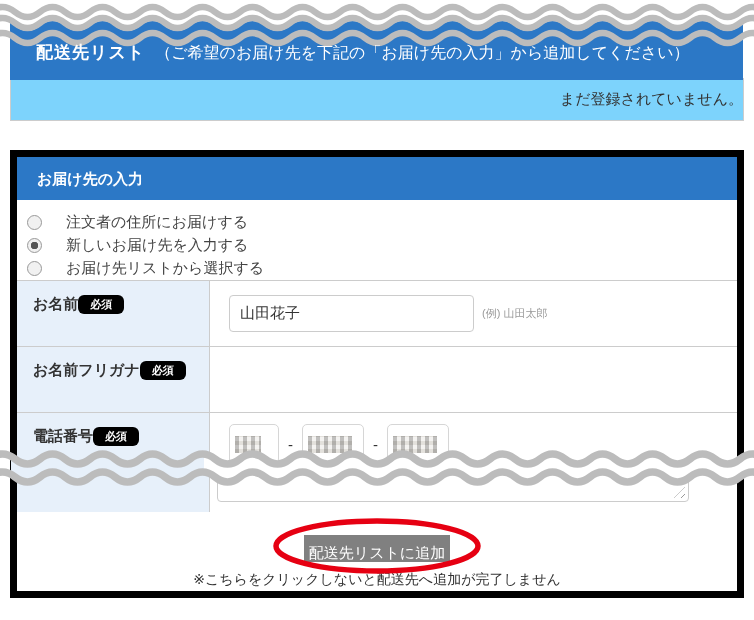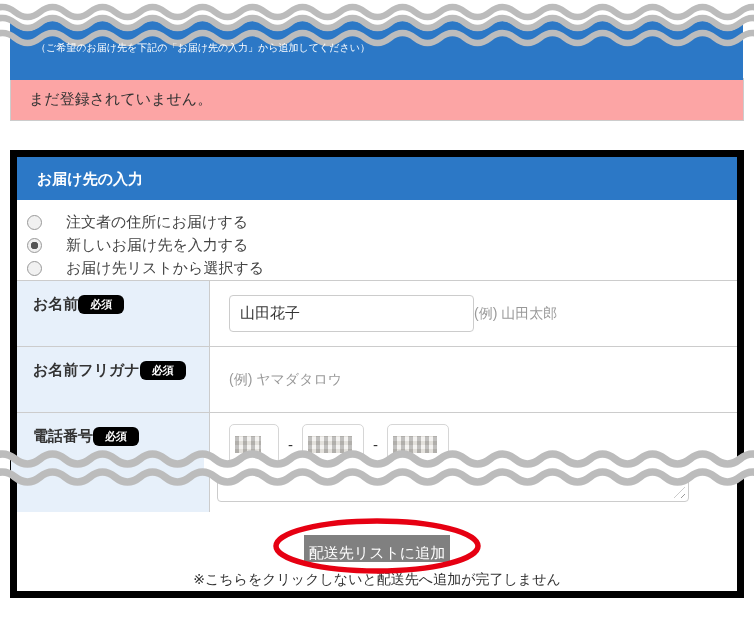--- a/index.html
+++ b/index.html
@@ -9,25 +9,25 @@
 
   
   .top-wave{position:absolute;left:0;top:0;z-index:4;}
   .mid-wave{position:absolute;left:0;top:445px;z-index:4;pointer-events:none;}
   .wstroke{fill:none;stroke:#bcbcbc;stroke-width:7.5px;}
   .top-wave .wstroke{stroke-width:6.5px;}
 
   .banner-text{position:absolute;left:36px;top:41px;z-index:5;display:flex;
                align-items:baseline;gap:10px;color:#fff;white-space:nowrap;}
   .banner-title{font-size:17px;font-weight:bold;letter-spacing:1px;}
-  .banner-note{font-size:10px;}
+  .banner-note{font-size:16px;}
 
   .empty-box{position:absolute;left:10px;top:78px;width:734px;height:43px;
-             border:1px solid #ccc;background:#fca5a5;display:flex;align-items:center;
-             padding-left:18px;font-size:15px;}
+             border:1px solid #ccc;background:#7dd3fc;display:flex;align-items:center;
+             padding-left:18px;font-size:15px;justify-content:flex-end;}
 
   .form-box{position:absolute;left:10px;top:150px;width:734px;height:448px;
             border:7px solid #000000;background:#fff;}
   .form-header{height:43px;background:#2c78c6;color:#fff;font-weight:bold;
                font-size:15px;line-height:43px;padding-left:20px;}
 
   .radio-area{height:80px;padding:13px 0 0 10px;}
   .radio-row{display:flex;align-items:center;margin-bottom:4px;font-size:15px;
              color:#444;gap:24px;}
   input[type=radio]{appearance:none;-webkit-appearance:none;width:15px;height:15px;
@@ -41,21 +41,21 @@
   .lcell{width:193px;background:#e7f0fa;border-right:1px solid #ccc;
          padding:14px 12px 0 16px;display:flex;
          align-items:flex-start;flex:none;}
   .flabel{font-size:15px;font-weight:bold;}
   .req{background:#000000;color:#fff;font-size:11px;line-height:1;
        padding:4px 12px;border-radius:6px;font-weight:bold;}
   .ccell{flex:1;display:flex;align-items:center;padding-left:19px;position:relative;}
   .r3 .ccell{align-items:flex-start;}
   .txt-input{width:245px;height:37px;border:1px solid #ccc;border-radius:4px;
              font-size:15px;color:#333;padding:0 10px;font-family:inherit;outline:none;}
-  .hint{color:#999;font-size:14px;margin-left:0;}
+  .hint{color:#999;font-size:11px;margin-left:8px;}
 
   .phone-line{display:flex;align-items:center;gap:9px;margin-top:11px;}
   .ph{height:40px;border:1px solid #d6d6d6;border-radius:5px;background:#fff;
       display:flex;align-items:center;padding-left:5px;}
   .ph1{width:50px;}.ph2{width:62px;}.ph3{width:62px;}
   .mosaic{height:17px;
      background:repeating-linear-gradient(90deg,rgba(150,150,150,.5) 0 4px,rgba(255,255,255,.45) 4px 8px),
                 repeating-linear-gradient(0deg,#ccc8c0 0 4px,#ebe9e6 4px 8px);}
   .m1{width:26px;}.m2{width:44px;}.m3{width:44px;}
   .dash{color:#333;font-size:15px;}
@@ -83,20 +83,21 @@
         <rect x="10" y="0" width="733" height="80"></rect>
       </clipPath>
     </defs>
   <path fill="#2c78c6" clip-path="url(#clipBand)" d="M-10 26 Q2.5 16 15 26 Q27.5 36 40 26 Q52.5 16 65 26 Q77.5 36 90 26 Q102.5 16 115 26 Q127.5 36 140 26 Q152.5 16 165 26 Q177.5 36 190 26 Q202.5 16 215 26 Q227.5 36 240 26 Q252.5 16 265 26 Q277.5 36 290 26 Q302.5 16 315 26 Q327.5 36 340 26 Q352.5 16 365 26 Q377.5 36 390 26 Q402.5 16 415 26 Q427.5 36 440 26 Q452.5 16 465 26 Q477.5 36 490 26 Q502.5 16 515 26 Q527.5 36 540 26 Q552.5 16 565 26 Q577.5 36 590 26 Q602.5 16 615 26 Q627.5 36 640 26 Q652.5 16 665 26 Q677.5 36 690 26 Q702.5 16 715 26 Q727.5 36 740 26 Q752.5 16 765 26 Q777.5 36 790 26 L790 80 L-10 80 Z"></path>
   <path class="wstroke" d="M-10 12 Q2.5 2 15 12 Q27.5 22 40 12 Q52.5 2 65 12 Q77.5 22 90 12 Q102.5 2 115 12 Q127.5 22 140 12 Q152.5 2 165 12 Q177.5 22 190 12 Q202.5 2 215 12 Q227.5 22 240 12 Q252.5 2 265 12 Q277.5 22 290 12 Q302.5 2 315 12 Q327.5 22 340 12 Q352.5 2 365 12 Q377.5 22 390 12 Q402.5 2 415 12 Q427.5 22 440 12 Q452.5 2 465 12 Q477.5 22 490 12 Q502.5 2 515 12 Q527.5 22 540 12 Q552.5 2 565 12 Q577.5 22 590 12 Q602.5 2 615 12 Q627.5 22 640 12 Q652.5 2 665 12 Q677.5 22 690 12 Q702.5 2 715 12 Q727.5 22 740 12 Q752.5 2 765 12 Q777.5 22 790 12"></path>
   <path class="wstroke" d="M-10 23 Q2.5 13 15 23 Q27.5 33 40 23 Q52.5 13 65 23 Q77.5 33 90 23 Q102.5 13 115 23 Q127.5 33 140 23 Q152.5 13 165 23 Q177.5 33 190 23 Q202.5 13 215 23 Q227.5 33 240 23 Q252.5 13 265 23 Q277.5 33 290 23 Q302.5 13 315 23 Q327.5 33 340 23 Q352.5 13 365 23 Q377.5 33 390 23 Q402.5 13 415 23 Q427.5 33 440 23 Q452.5 13 465 23 Q477.5 33 490 23 Q502.5 13 515 23 Q527.5 33 540 23 Q552.5 13 565 23 Q577.5 33 590 23 Q602.5 13 615 23 Q627.5 33 640 23 Q652.5 13 665 23 Q677.5 33 690 23 Q702.5 13 715 23 Q727.5 33 740 23 Q752.5 13 765 23 Q777.5 33 790 23"></path>
   <path class="wstroke" d="M-10 38 Q2.5 28 15 38 Q27.5 48 40 38 Q52.5 28 65 38 Q77.5 48 90 38 Q102.5 28 115 38 Q127.5 48 140 38 Q152.5 28 165 38 Q177.5 48 190 38 Q202.5 28 215 38 Q227.5 48 240 38 Q252.5 28 265 38 Q277.5 48 290 38 Q302.5 28 315 38 Q327.5 48 340 38 Q352.5 28 365 38 Q377.5 48 390 38 Q402.5 28 415 38 Q427.5 48 440 38 Q452.5 28 465 38 Q477.5 48 490 38 Q502.5 28 515 38 Q527.5 48 540 38 Q552.5 28 565 38 Q577.5 48 590 38 Q602.5 28 615 38 Q627.5 48 640 38 Q652.5 28 665 38 Q677.5 48 690 38 Q702.5 28 715 38 Q727.5 48 740 38 Q752.5 28 765 38 Q777.5 48 790 38"></path>
 </svg>
 
 <div class="banner-text">
+  <span class="banner-title">配送先リスト</span>
   <span class="banner-note">（ご希望のお届け先を下記の「お届け先の入力」から追加してください）</span>
 </div>
 
 <div class="empty-box">
   <span>まだ登録されていません。</span>
 </div>
 
 <div class="form-box">
   <div class="form-header">お届け先の入力</div>
 
@@ -127,21 +128,20 @@
         <span class="hint">(例) 山田太郎</span>
       </div>
     </div>
 
     <div class="frow r2">
       <div class="lcell">
         <span class="flabel">お名前フリガナ</span>
         <span class="req">必須</span>
       </div>
       <div class="ccell">
-        <span class="hint">(例) ヤマダタロウ</span>
       </div>
     </div>
 
     <div class="frow r3">
       <div class="lcell">
         <span class="flabel">電話番号</span>
         <span class="req">必須</span>
       </div>
       <div class="ccell">
         <div class="phone-line">

